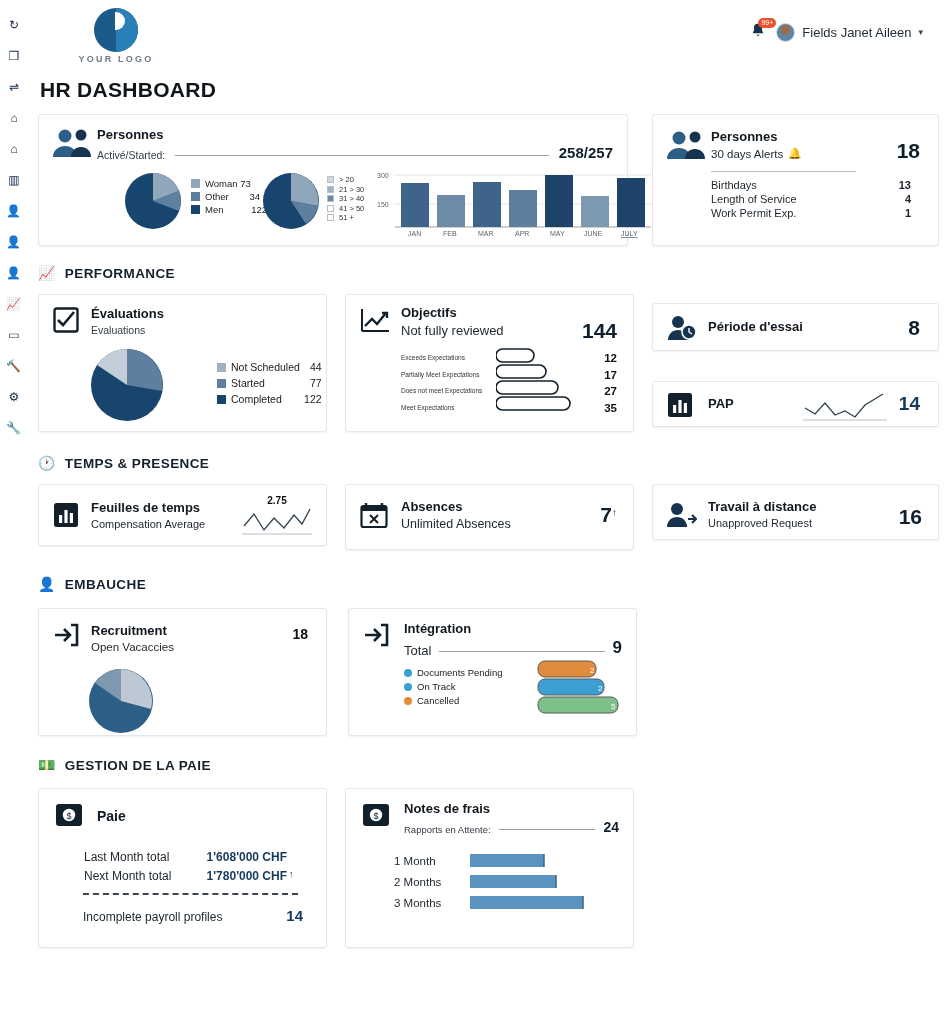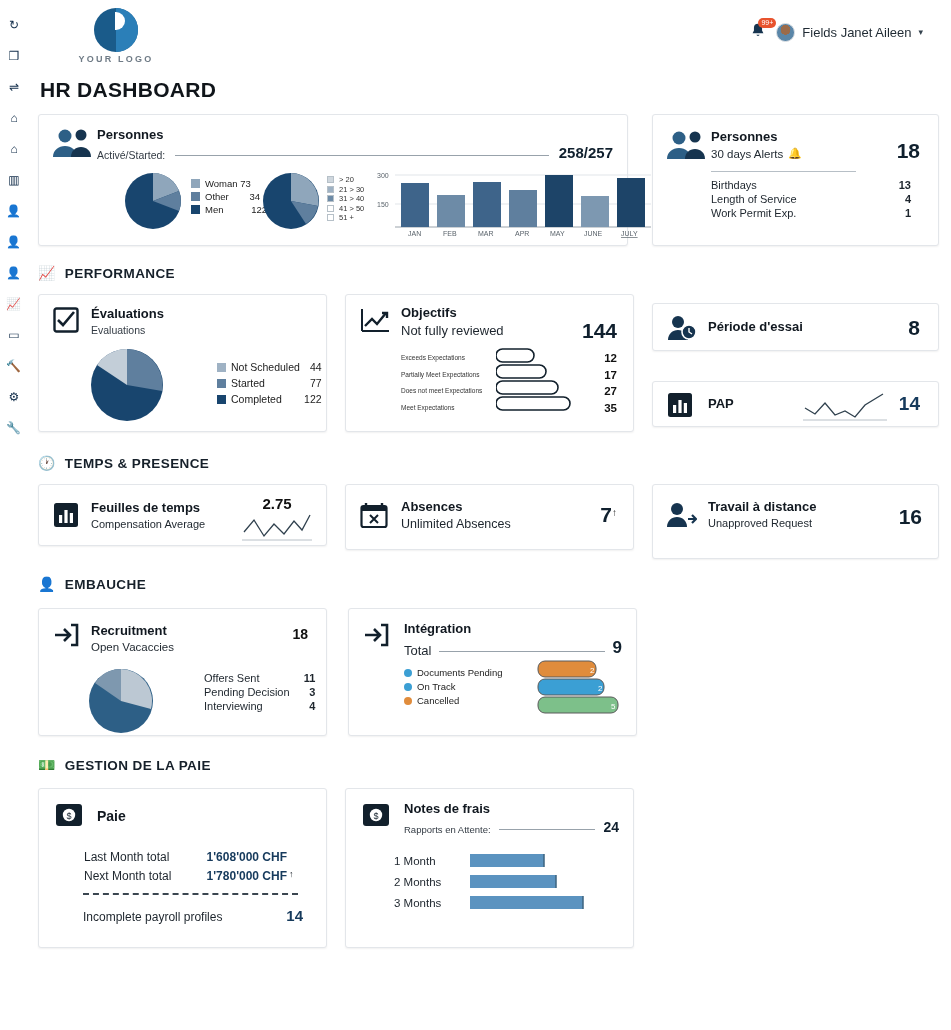--- a/index.html
+++ b/index.html
@@ -367,21 +367,21 @@
           <rect x="6" y="13" width="3.2" height="8" fill="#fff"></rect>
           <rect x="11.4" y="8" width="3.2" height="13" fill="#fff"></rect>
           <rect x="16.8" y="11" width="3.2" height="10" fill="#fff"></rect>
         </svg>
     </div>
     <div style="position:absolute; left:52px; top:15px;">
       <div class="c-title">Feuilles de temps</div>
       <div style="font-size:11px;color:#1d252d;margin-top:3px;">Compensation Average</div>
     </div>
     <div style="position:absolute; right:14px; top:10px; text-align:center;">
-      <div style="font-size:15px;font-weight:700;color:#111;">2.75</div>
+      <div style="font-size:10px;font-weight:700;color:#111;">2.75</div>
       <svg width="70" height="30" viewBox="0 0 70 30">
         <polyline points="2,20 12,8 22,24 32,12 42,22 52,9 60,18 68,3" fill="none" stroke="#30414e" stroke-width="1.3"></polyline>
         <line x1="0" y1="28" x2="70" y2="28" stroke="#b8c0c7" stroke-width="1"></line>
       </svg>
     </div>
   </div>
 
   <div class="card" style="left:345px; top:484px; width:289px; height:66px;">
     <div style="position:absolute; left:14px; top:16px;">
       <svg width="28" height="28" viewBox="0 0 28 28">
@@ -393,21 +393,21 @@
     </div>
     <div style="position:absolute; left:55px; top:14px;">
       <div class="c-title">Absences</div>
       <div style="font-size:12.5px;color:#1d252d;margin-top:3px;">Unlimited Absences</div>
     </div>
     <div style="position:absolute; right:16px; top:18px;">
       <span class="big-num">7</span><span style="font-size:10px;vertical-align:super;">↑</span>
     </div>
   </div>
 
-  <div class="card" style="left:652px; top:484px; width:287px; height:75px;">
+  <div class="card" style="left:652px; top:484px; width:287px; height:56px;">
     <div style="position:absolute; left:14px; top:17px;">
       <svg width="30" height="26" viewBox="0 0 30 26">
         <circle cx="10" cy="7" r="6" fill="#16344f"></circle>
         <path d="M0 25c0-6 4.5-10 10-10s10 4 10 10z" fill="#16344f"></path>
         <path d="M21 17h7M25 13l4 4-4 4" stroke="#16344f" stroke-width="2.2" fill="none"></path>
       </svg>
     </div>
     <div style="position:absolute; left:55px; top:14px;">
       <div class="c-title">Travail à distance</div>
       <div style="font-size:11px;color:#1d252d;margin-top:3px;">Unapproved Request</div>
@@ -432,36 +432,20 @@
       <div style="font-size:11.5px;color:#1d252d;margin-top:3px;">Open Vacaccies</div>
     </div>
     <div style="position:absolute; right:18px; top:17px; font-size:14px; font-weight:700; color:#111;">18</div>
     <div style="position:absolute; left:48px; top:58px;">
       <svg width="68" height="68" viewBox="0 0 68 68">
         <circle cx="34" cy="34" r="32" fill="#2d5f86"></circle>
         <path d="M34 34 L34 2 A32 32 0 0 1 64 42 Z" fill="#bcc8d3"></path>
         <path d="M34 34 L34 2 A32 32 0 0 0 8 16 Z" fill="#7e98af"></path>
       </svg>
     </div>
-    <table class="kv" style="position:absolute; left:165px; top:62px;">
-      <tbody>
-          <tr>
-            <td>Offers Sent</td>
-            <td class="v">11</td>
-          </tr>
-      <tr>
-            <td>Pending Decision</td>
-            <td class="v">3</td>
-          </tr>
-      <tr>
-            <td>Interviewing</td>
-            <td class="v">4</td>
-          </tr>
-    </tbody>
-      </table>
   </div>
 
   <div class="card" style="left:348px; top:608px; width:289px; height:128px;">
     <div style="position:absolute; left:14px; top:14px;">
       <svg width="26" height="24" viewBox="0 0 26 24">
           <path d="M2 12h13M11 6l6 6-6 6" stroke="#12202c" stroke-width="2.6" fill="none"></path>
           <path d="M18 2h6v20h-6" stroke="#12202c" stroke-width="2.6" fill="none"></path>
         </svg>
     </div>
     <div style="position:absolute; left:55px; top:12px; right:14px;">

